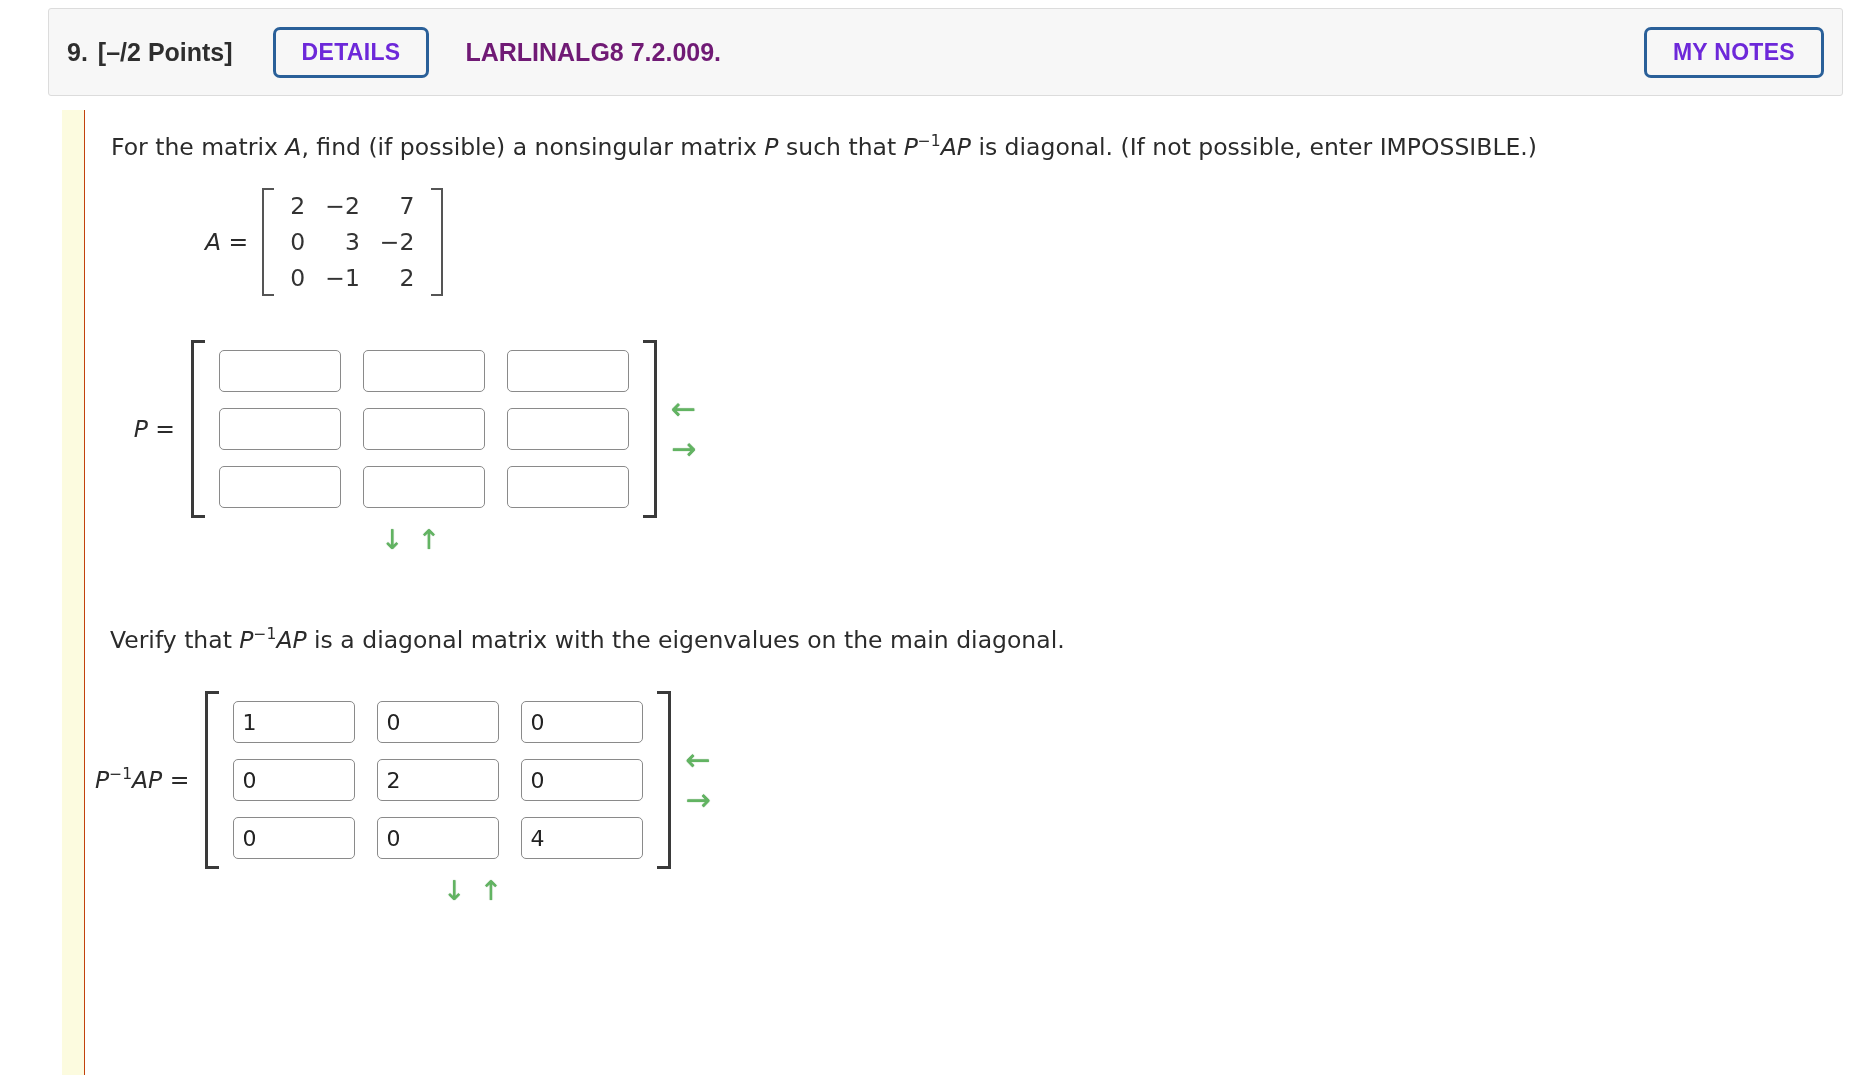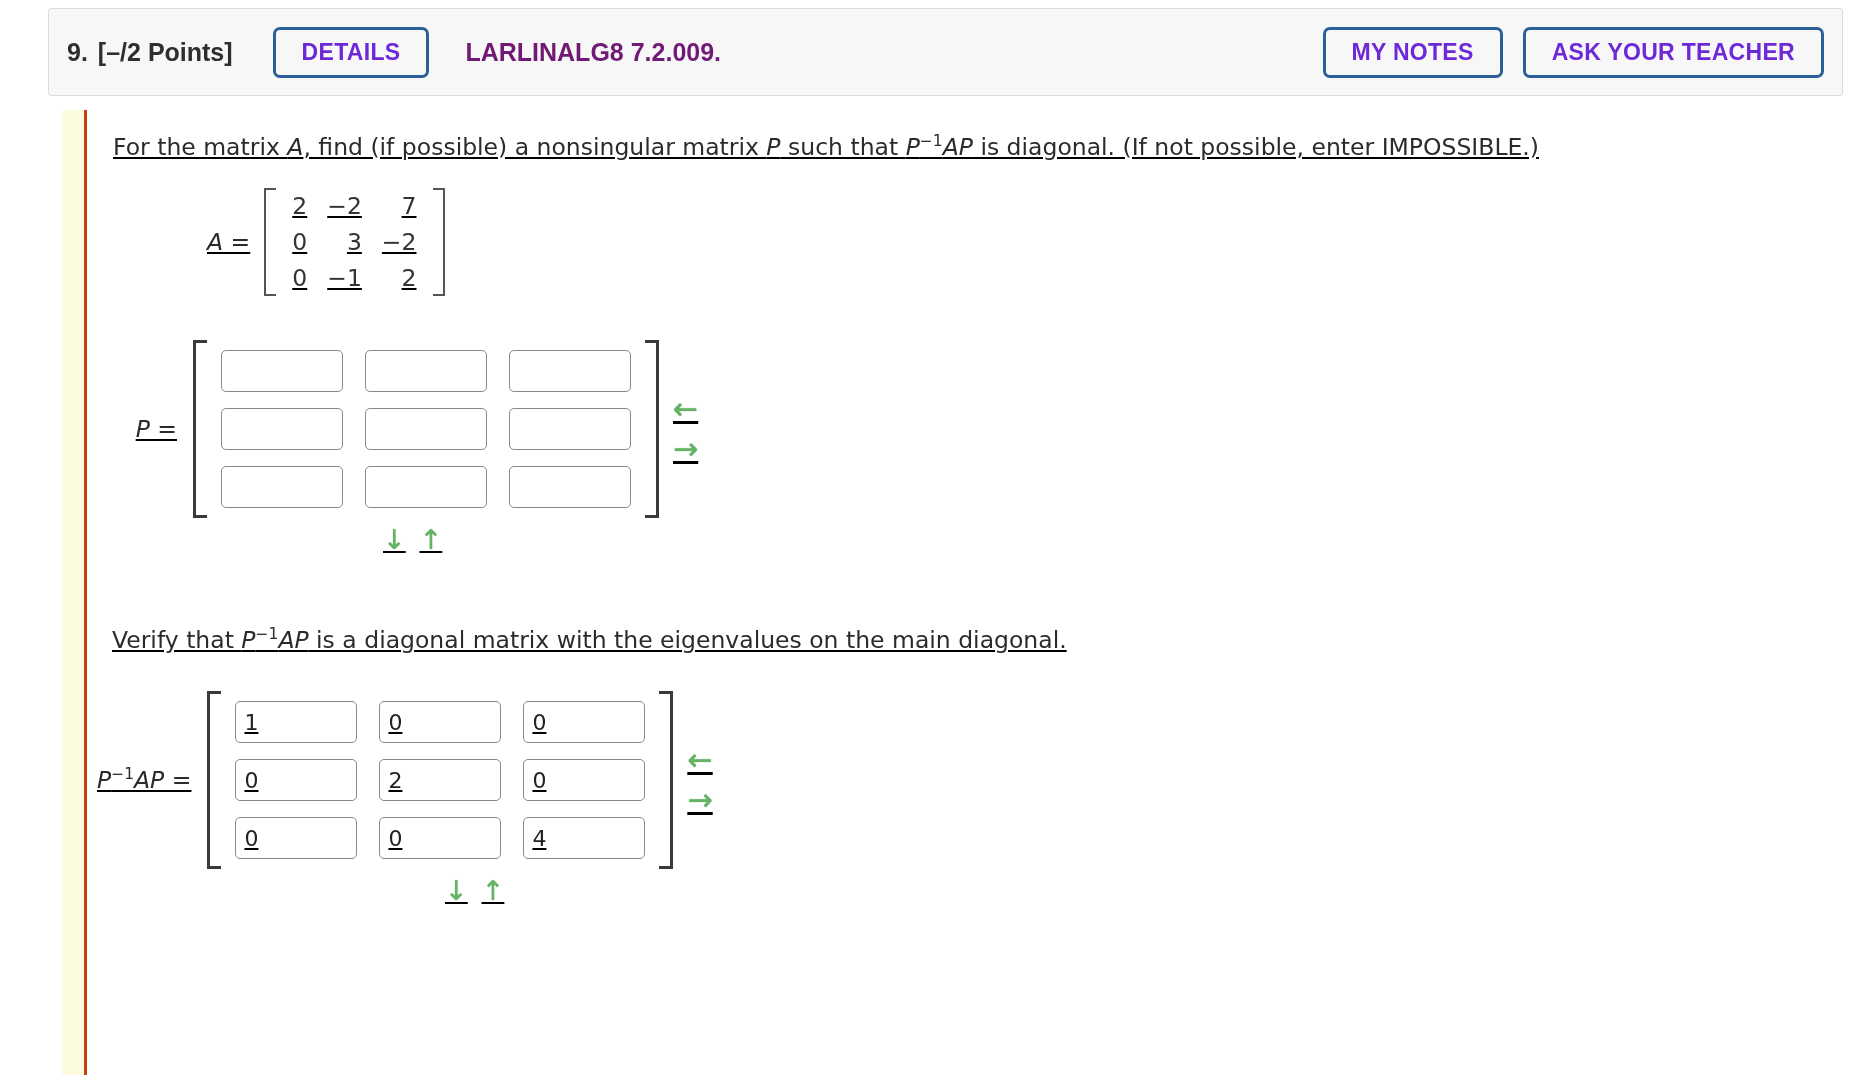--- a/index.html
+++ b/index.html
@@ -77,24 +77,23 @@
     display: flex;
   }
   .yellow-strip {
     width: 22px;
     background: #fcfbdf;
     flex: 0 0 22px;
   }
   .content-card {
     flex: 1 1 auto;
     background: #ffffff;
-    border-left: 3px solid #c2410c;
+    border-left: 1px solid #c2410c;
     position: relative;
     padding: 20px 0 0 0;
-    text-decoration: underline;
   }
 
   
   .qtext {
     font-family: "DejaVu Sans", sans-serif;
     font-size: 23.5px;
     color: #2b2b2b;
     line-height: 1.45;
     margin: 0 0 0 26px;
     white-space: nowrap;
@@ -219,21 +218,20 @@
 <div id="page">
 
   <div class="qheader">
     <span class="q-number">9.</span>
     <span class="q-points">[–/2 Points]</span>
     <button class="hdr-btn">DETAILS</button>
     <span class="q-code">LARLINALG8 7.2.009.</span>
     <span class="hdr-spacer"></span>
     <span class="hdr-right">
       <button class="hdr-btn">MY NOTES</button>
-      <button class="hdr-btn">ASK YOUR TEACHER</button>
     </span>
   </div>
 
   <div class="content-wrap">
     <div class="yellow-strip"></div>
     <div class="content-card">
 
       <p class="qtext">
         <span>For the matrix </span><span class="it">A</span><span>, find (if possible) a nonsingular matrix </span><span class="it">P</span><span> such that </span><span class="it">P</span><sup class="exp">−1</sup><span class="it">AP</span><span> is diagonal. (If not possible, enter IMPOSSIBLE.)</span>
       </p>

